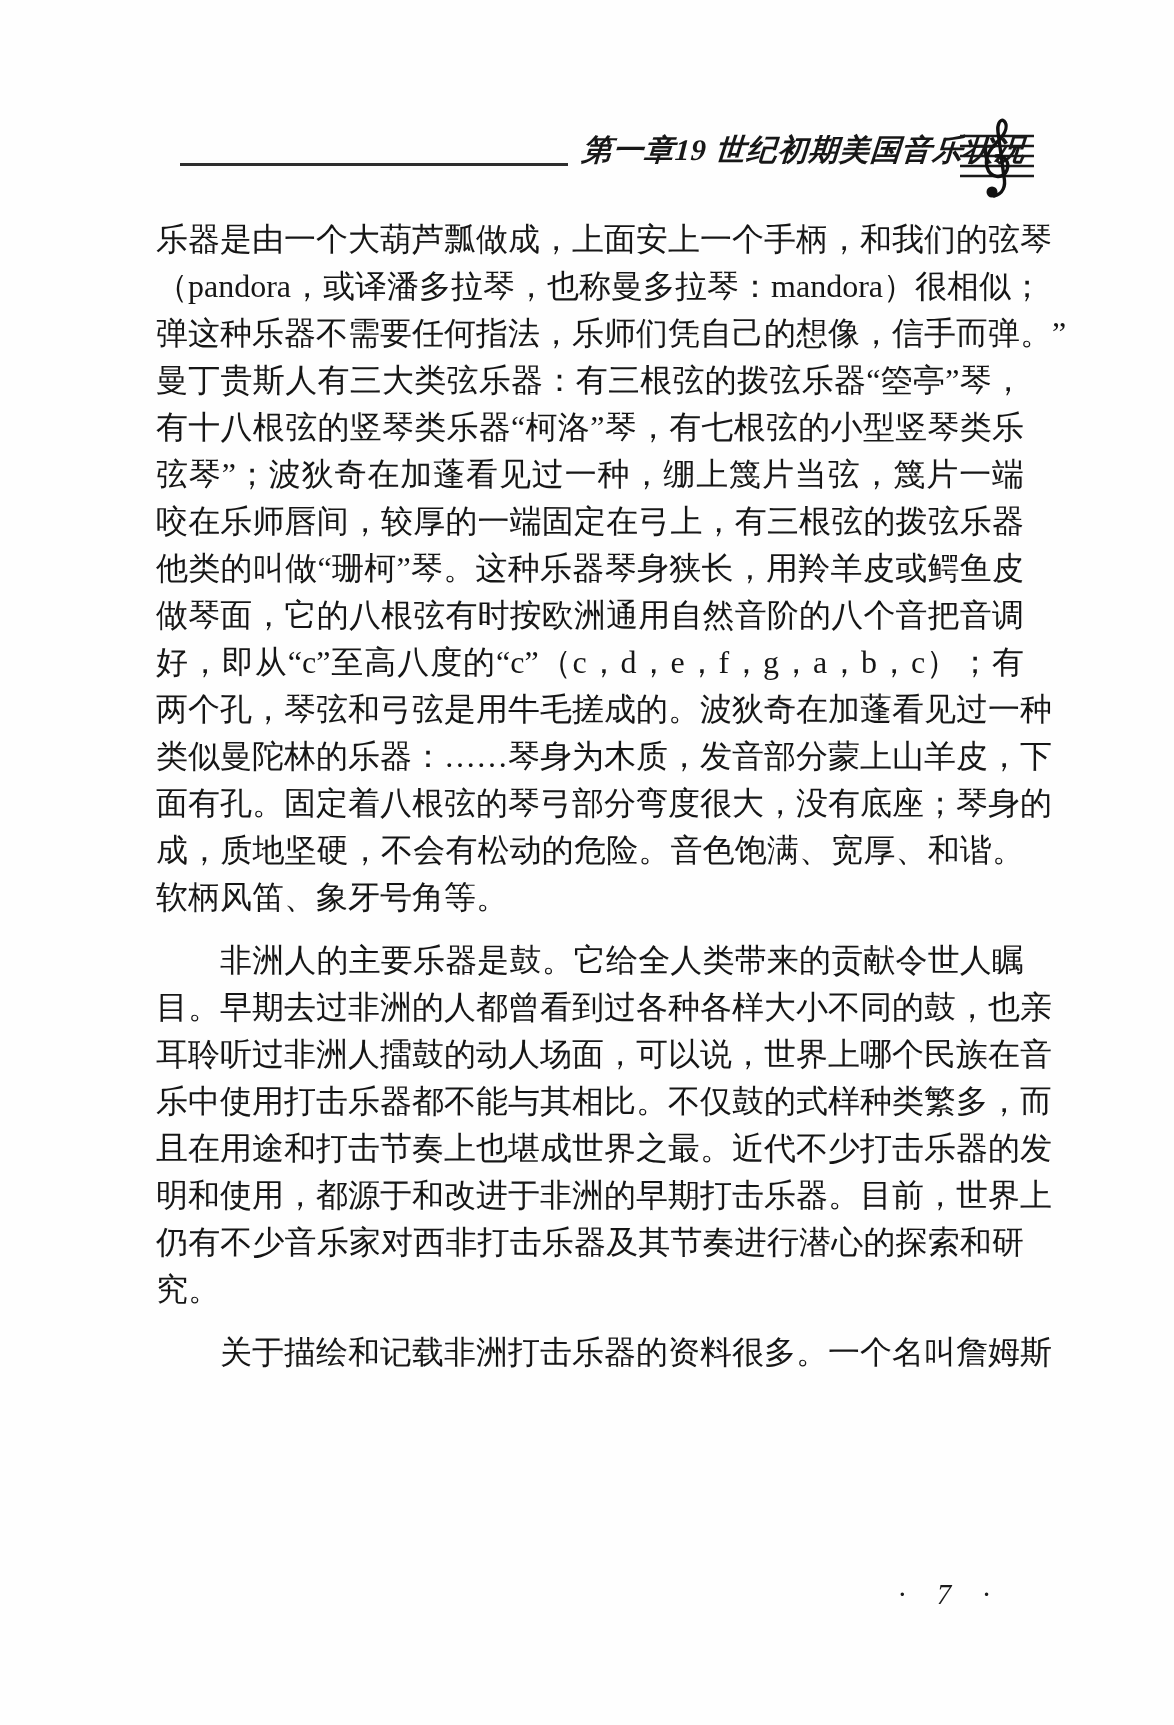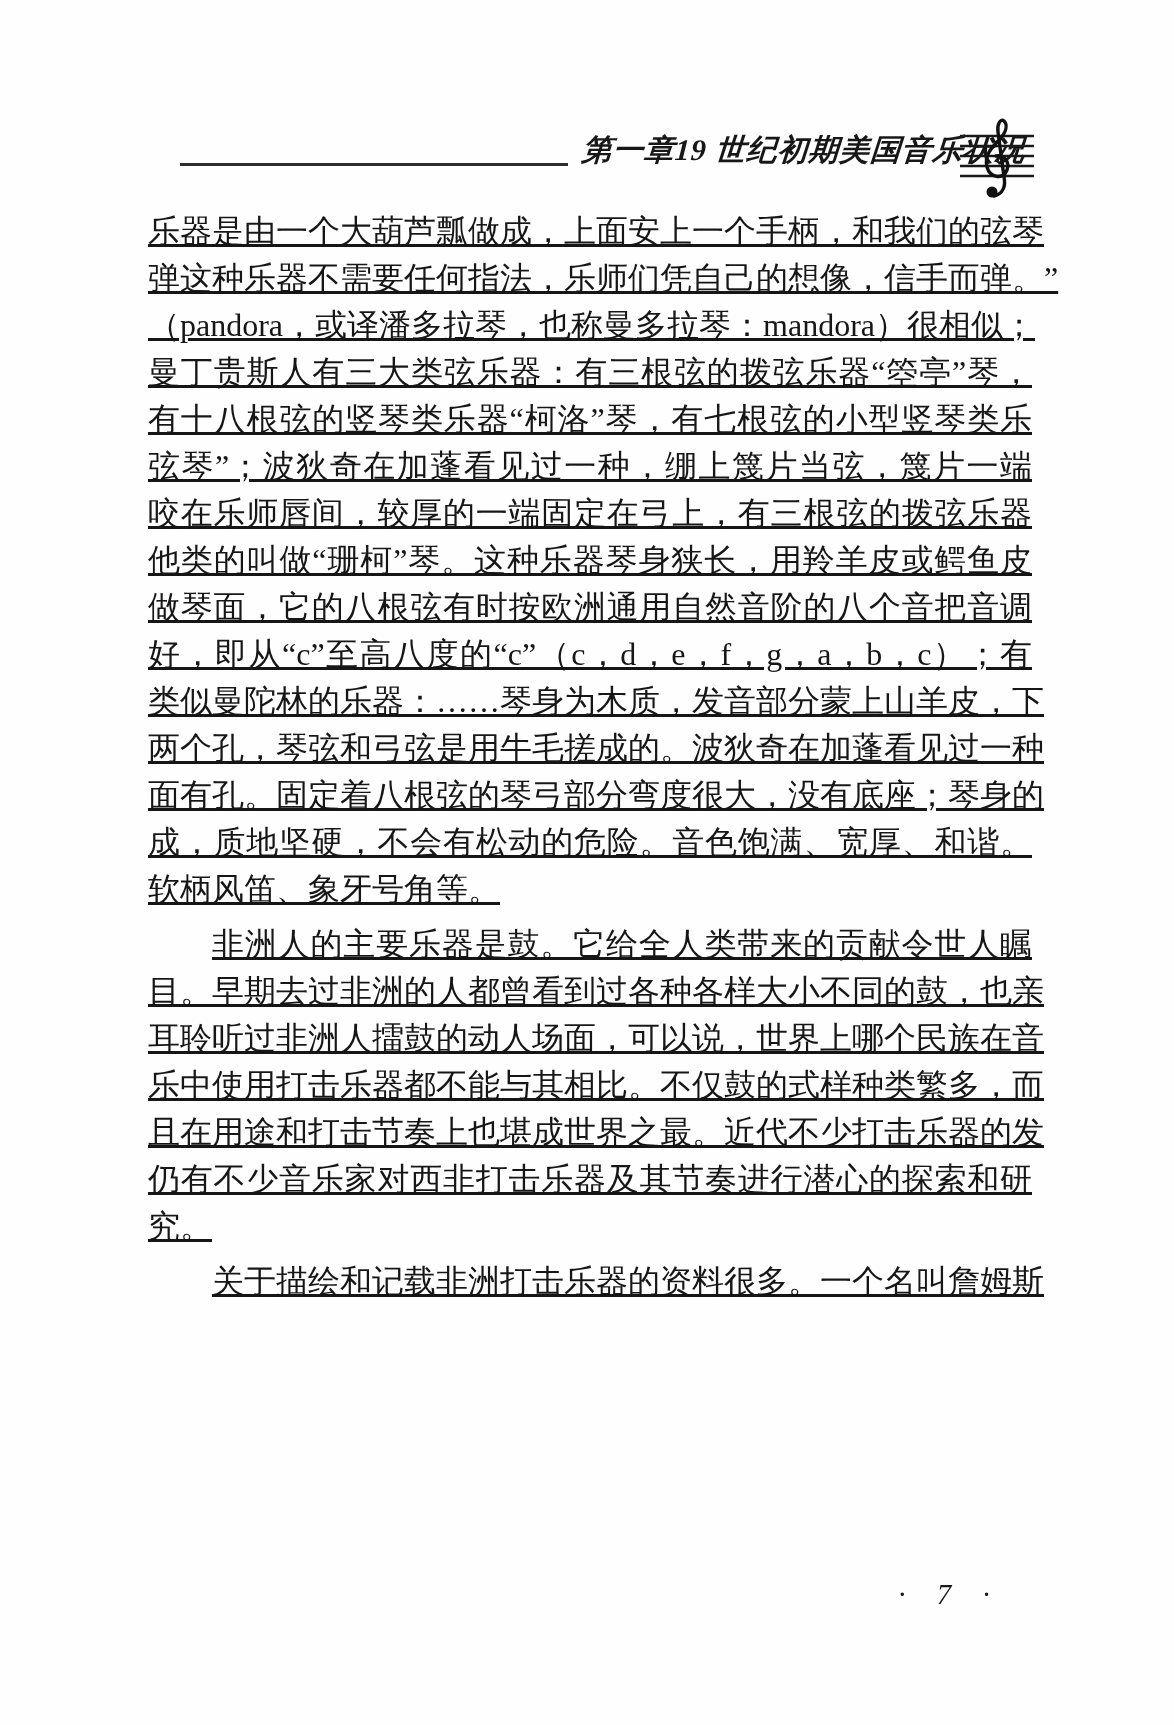--- a/index.html
+++ b/index.html
@@ -54,21 +54,21 @@
   
   .body-text {
     position: absolute;
     left: 140px;
     top: 200px;
     width: 900px;
     font-size: 32px;
     line-height: 47px;
     color: #161616;
   }
-  .para { margin: 8px; text-decoration: underline; }
+  .para { margin: 16px; }
   .line {
     text-align: justify;
     text-align-last: justify;
     text-justify: inter-character;
     white-space: nowrap;
     height: 47px;
     overflow: visible;
   }
   .line.last { text-align-last: left; }
   .line.indent { text-indent: 2em; }
@@ -109,41 +109,42 @@
         <line x1="0" y1="60" x2="74" y2="60"></line>
       </g>
       <path d="M34,80 C43,78 46,70 44,61 L38,16 C37,9 40,2 44,5 C48,9 46,16 40,23 C31,32 24,40 27,51 C30,62 43,64 47,54 C50,46 44,38 36,40" fill="none" stroke="#111" stroke-width="3.4" stroke-linecap="round"></path>
       <circle cx="32" cy="76" r="5.5" fill="#111"></circle>
     </svg>
   </div>
 
   <div class="body-text" id="body-text">
       <div class="para">
         <div class="line">乐器是由一个大葫芦瓢做成，上面安上一个手柄，和我们的弦琴</div>
+        <div class="line">（pandora，或译潘多拉琴，也称曼多拉琴：mandora）很相似；</div>
         <div class="line">弹这种乐器不需要任何指法，乐师们凭自己的想像，信手而弹。”</div>
-        <div class="line">（pandora，或译潘多拉琴，也称曼多拉琴：mandora）很相似；</div>
         <div class="line">曼丁贵斯人有三大类弦乐器：有三根弦的拨弦乐器“箜亭”琴，</div>
         <div class="line">有十八根弦的竖琴类乐器“柯洛”琴，有七根弦的小型竖琴类乐</div>
         <div class="line">弦琴”；波狄奇在加蓬看见过一种，绷上篾片当弦，篾片一端</div>
         <div class="line">咬在乐师唇间，较厚的一端固定在弓上，有三根弦的拨弦乐器</div>
         <div class="line">他类的叫做“珊柯”琴。这种乐器琴身狭长，用羚羊皮或鳄鱼皮</div>
         <div class="line">做琴面，它的八根弦有时按欧洲通用自然音阶的八个音把音调</div>
         <div class="line">好，即从“c”至高八度的“c”（c，d，e，f，g，a，b，c）；有</div>
+        <div class="line">两个孔，琴弦和弓弦是用牛毛搓成的。波狄奇在加蓬看见过一种</div>
         <div class="line">类似曼陀林的乐器：……琴身为木质，发音部分蒙上山羊皮，下</div>
-        <div class="line">两个孔，琴弦和弓弦是用牛毛搓成的。波狄奇在加蓬看见过一种</div>
         <div class="line">面有孔。固定着八根弦的琴弓部分弯度很大，没有底座；琴身的</div>
         <div class="line">成，质地坚硬，不会有松动的危险。音色饱满、宽厚、和谐。</div>
         <div class="line last">软柄风笛、象牙号角等。</div>
       </div>
       <div class="para">
         <div class="line indent">非洲人的主要乐器是鼓。它给全人类带来的贡献令世人瞩</div>
         <div class="line">目。早期去过非洲的人都曾看到过各种各样大小不同的鼓，也亲</div>
         <div class="line">耳聆听过非洲人擂鼓的动人场面，可以说，世界上哪个民族在音</div>
         <div class="line">乐中使用打击乐器都不能与其相比。不仅鼓的式样种类繁多，而</div>
         <div class="line">且在用途和打击节奏上也堪成世界之最。近代不少打击乐器的发</div>
+        <div class="line">明和使用，都源于和改进于非洲的早期打击乐器。目前，世界上</div>
         <div class="line">仍有不少音乐家对西非打击乐器及其节奏进行潜心的探索和研</div>
         <div class="line last">究。</div>
       </div>
       <div class="para">
         <div class="line last indent">关于描绘和记载非洲打击乐器的资料很多。一个名叫詹姆斯</div>
       </div>
     </div>
 
   <div class="page-number">· 7 ·</div>
 

